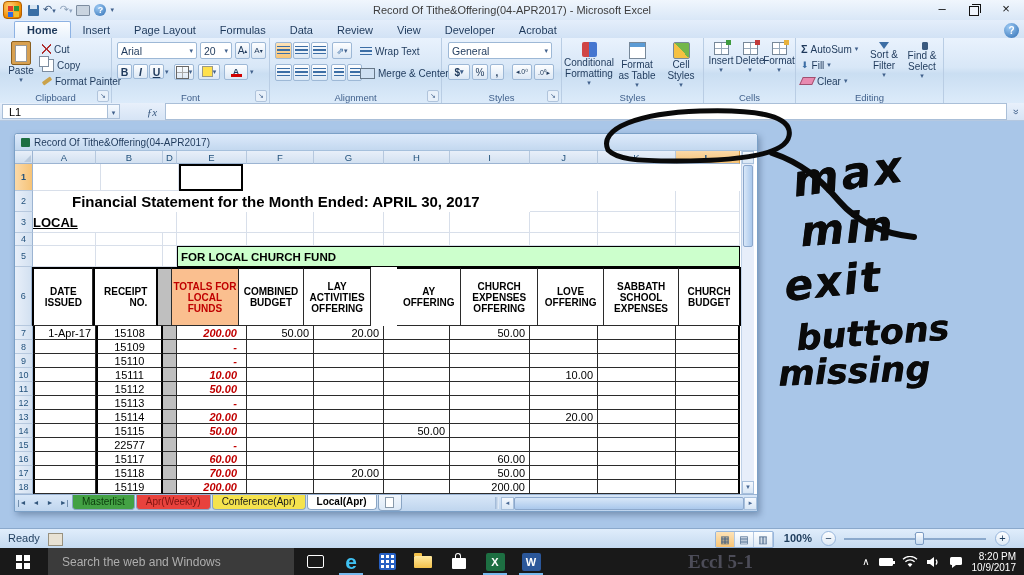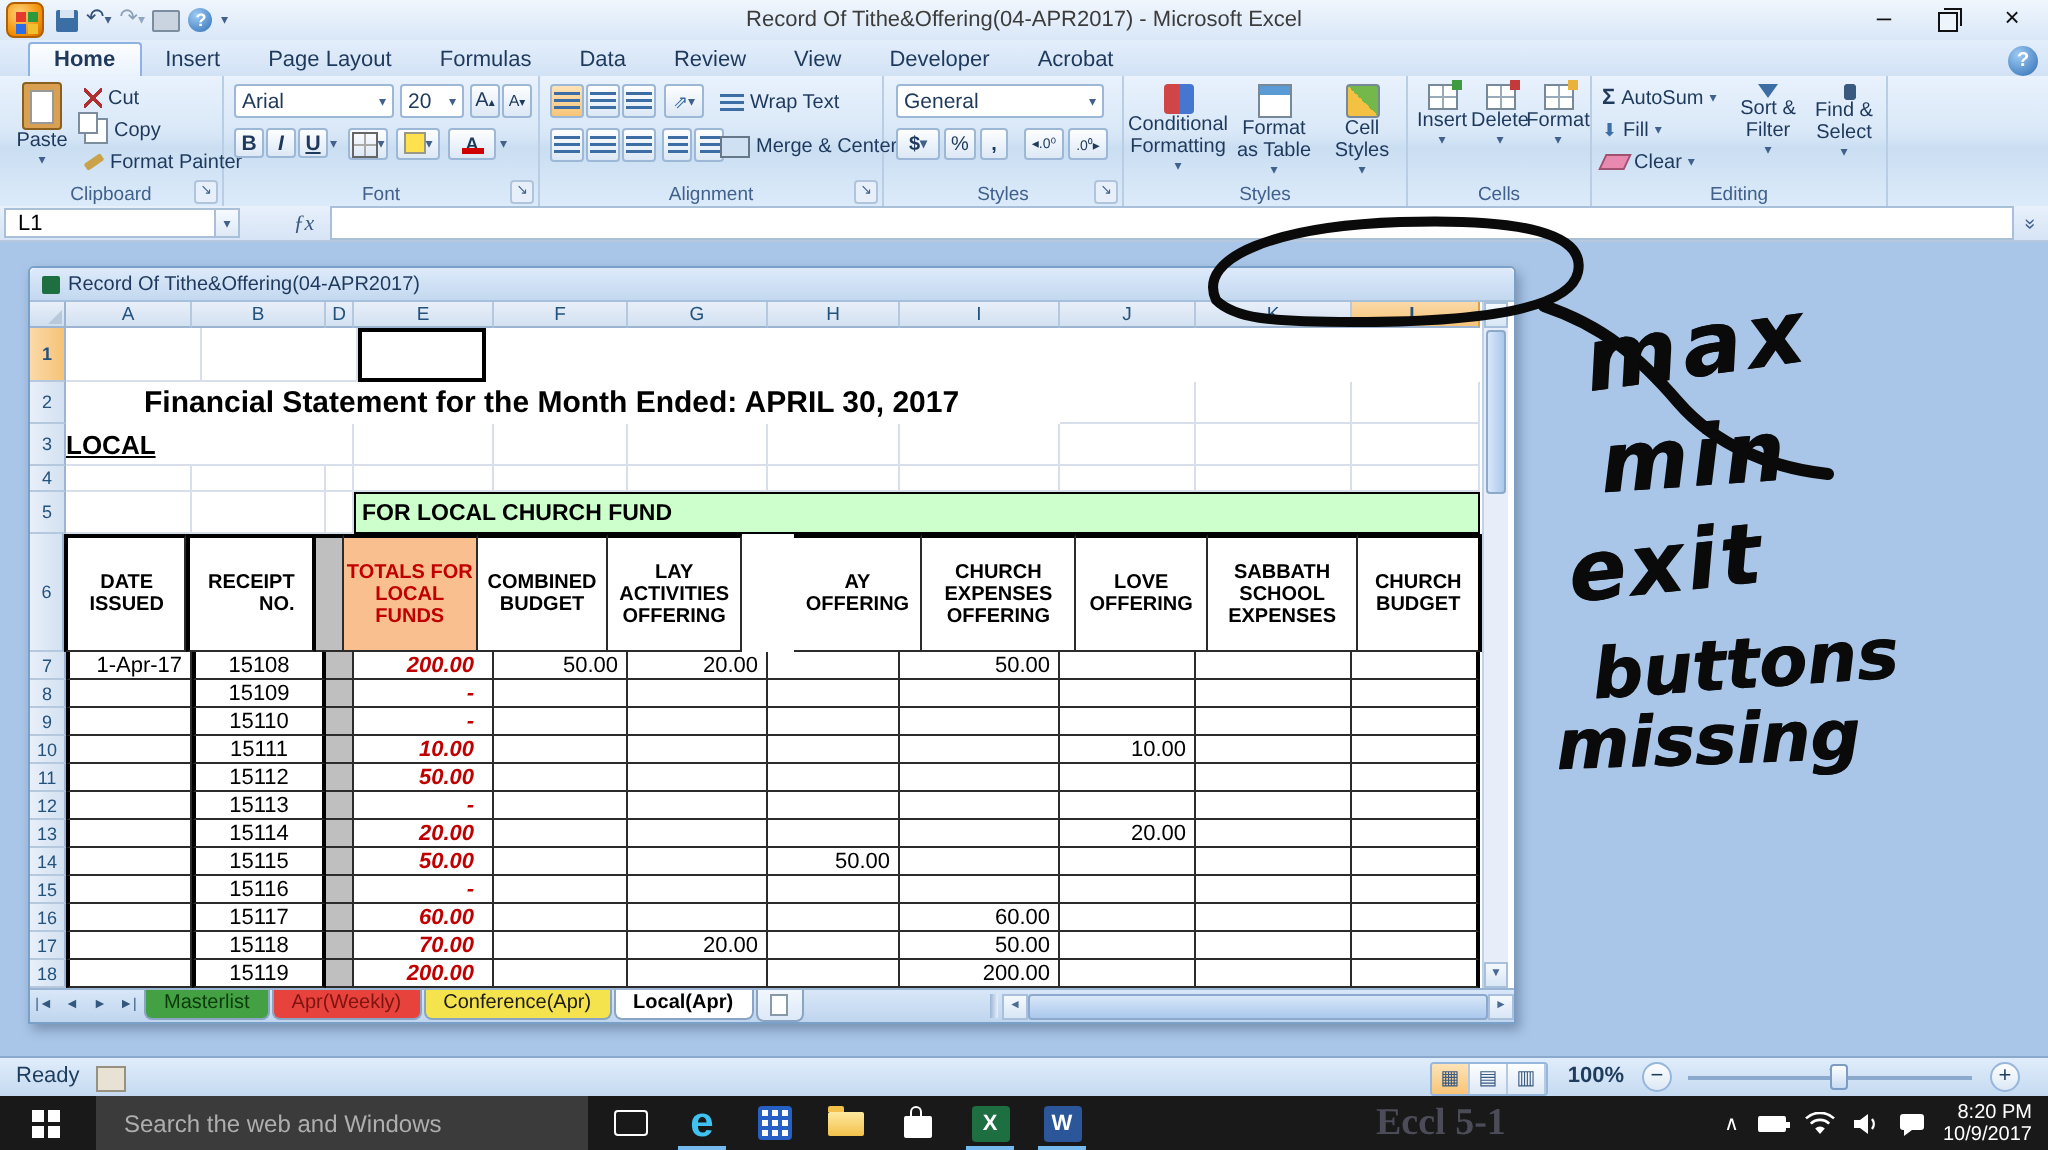--- a/index.html
+++ b/index.html
@@ -655,21 +655,21 @@
           <div class="cell td cG" style="width: 70px;"></div>
           <div class="cell td cH" style="width: 66px;">50.00</div>
           <div class="cell td cI" style="width: 80px;"></div>
           <div class="cell td cJ" style="width: 68px;"></div>
           <div class="cell td cK" style="width: 78px;"></div>
           <div class="cell td cL" style="width: 64px;"></div>
         </div>
         <div class="xrow dr">
           <div class="rowh">15</div>
           <div class="cell td cA" style="width: 63px;"></div>
-          <div class="cell td cB" style="width: 67px;">15116</div>
+          <div class="cell td cB" style="width: 67px;">22577</div>
           <div class="cell td cD" style="width: 14px;"></div>
           <div class="cell td cE" style="width: 70px;">-</div>
           <div class="cell td cF" style="width: 67px;"></div>
           <div class="cell td cG" style="width: 70px;"></div>
           <div class="cell td cH" style="width: 66px;"></div>
           <div class="cell td cI" style="width: 80px;"></div>
           <div class="cell td cJ" style="width: 68px;"></div>
           <div class="cell td cK" style="width: 78px;"></div>
           <div class="cell td cL" style="width: 64px;"></div>
         </div>

